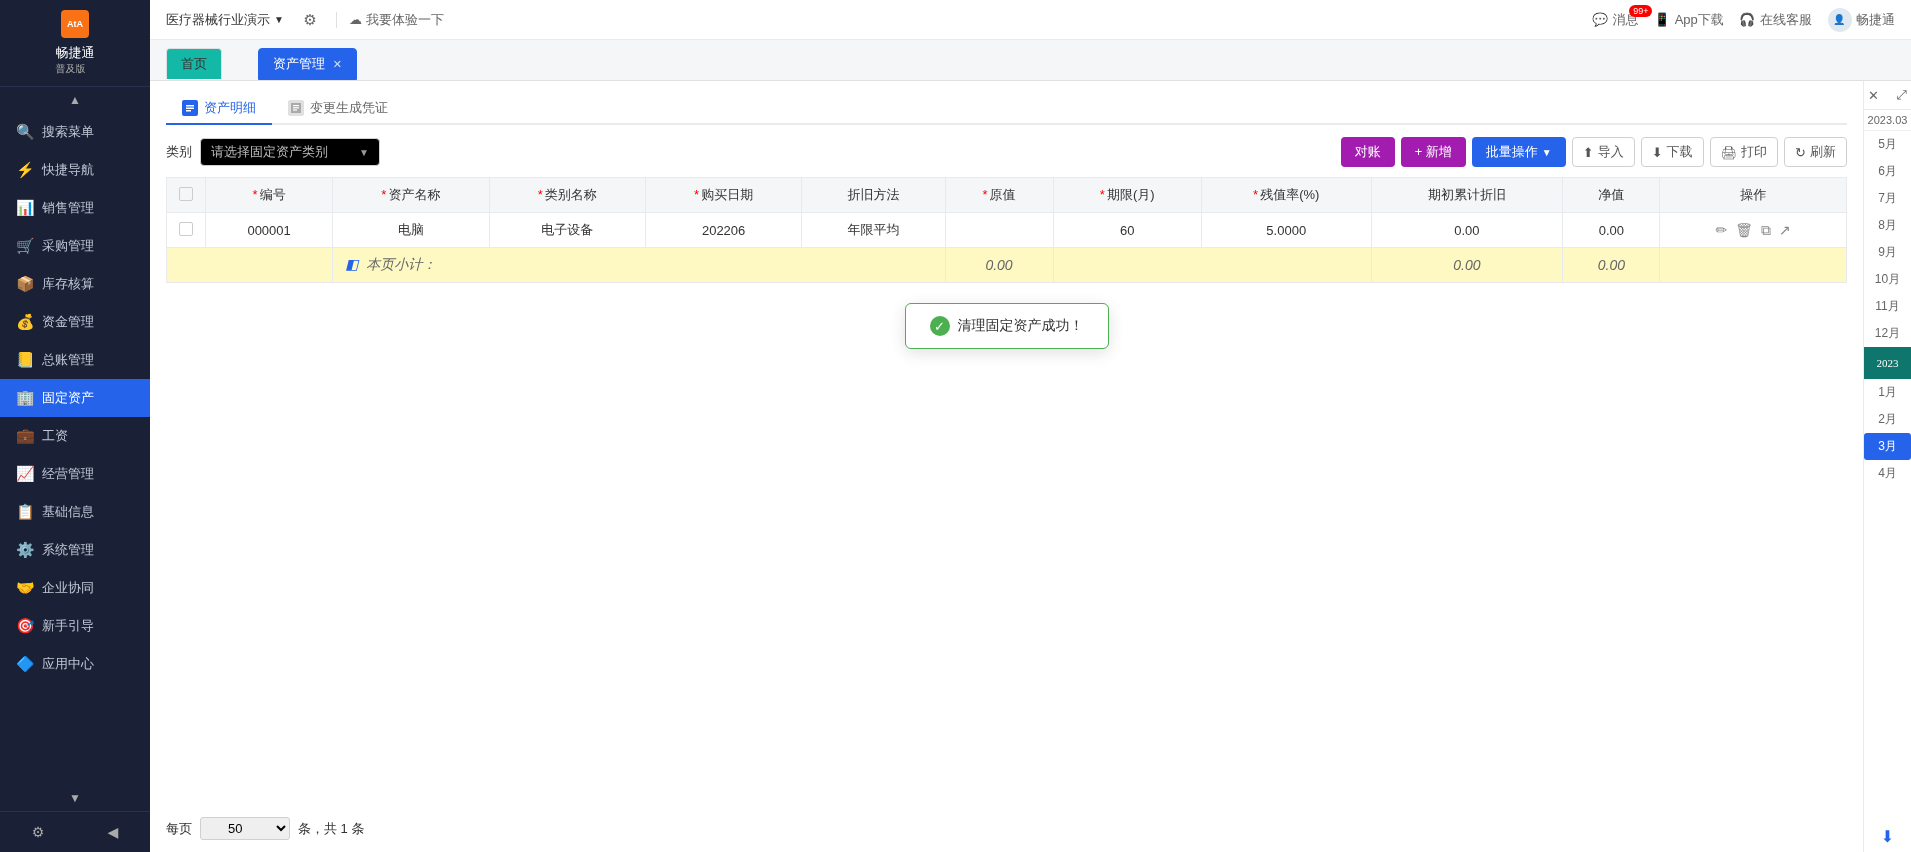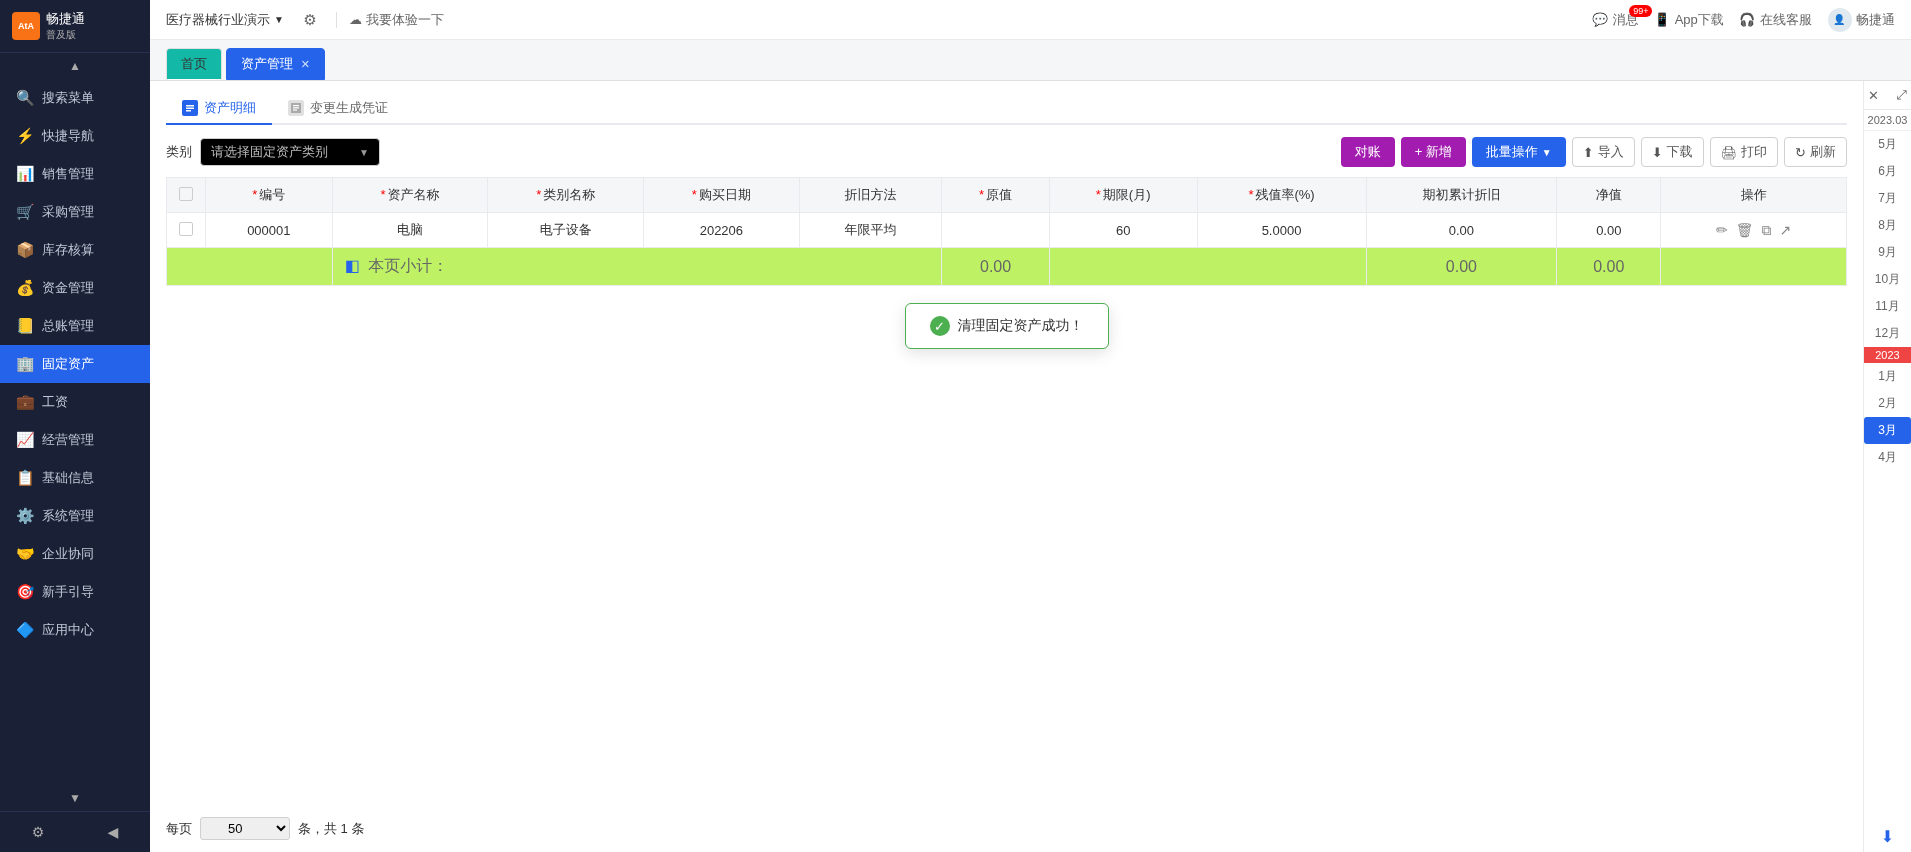--- a/index.html
+++ b/index.html
@@ -15,20 +15,21 @@
       flex-shrink: 0;
     }
     .sidebar-header {
       padding: 10px 12px;
       border-bottom: 1px solid #2a3050;
       display: flex;
       align-items: center;
       gap: 6px;
       color: #fff;
       min-height: 48px;
+      flex-direction: column;
     }
     .sidebar-header .logo-icon {
       width: 28px; height: 28px;
       background: #f97316;
       border-radius: 4px;
       display: flex; align-items: center; justify-content: center;
       color: #fff; font-size: 10px; font-weight: bold;
     }
     .sidebar-scroll { flex: 1; overflow-y: auto; }
     .sidebar-scroll::-webkit-scrollbar { width: 4px; }
@@ -147,20 +148,21 @@
       font-size: 13px;
       color: #666;
       cursor: pointer;
       border-radius: 4px 4px 0 0;
       border: 1px solid transparent;
     }
     .tab-item.active {
       background: #2563eb;
       color: #fff;
       border-color: #2563eb;
+      margin-left: 32px;
     }
     .tab-item.home {
       background: #14b8a6;
       color: #333;
       border-color: #e0e0e0;
       border-bottom-color: #fff;
     }
     .tab-close {
       margin-left: 4px;
       font-size: 11px;
@@ -273,23 +275,24 @@
       white-space: nowrap;
     }
     thead th .required { color: #f00; margin-right: 2px; }
     tbody td {
       padding: 8px 12px;
       border: 1px solid #e8eaed;
       text-align: center;
       color: #333;
     }
     .subtotal-row td {
-      background: #bef264;
+      background: #fef9c3;
       color: #666;
-      font-size: 16px;
+      font-size: 14px;
+      font-style: italic;
     }
 
     
     .checkbox {
       width: 14px; height: 14px;
       border: 1px solid #ccc;
       border-radius: 2px;
       display: inline-block;
       cursor: pointer;
     }
@@ -359,24 +362,25 @@
       color: #666;
       cursor: pointer;
       width: 100%;
     }
     .month-item.active-month {
       background: #2563eb;
       color: #fff;
       border-radius: 3px;
     }
     .month-item.current-year-label {
-      background: #ef4444;
+      background: #0f766e;
       color: #fff;
       font-size: 11px;
-      padding: 2px 4px;
+      padding: 10px 4px;
+      font-family: Liberation Serif, serif;
     }
 
     
     .pagination-bar {
       display: flex;
       align-items: center;
       gap: 8px;
       padding: 8px 0 0;
       font-size: 13px;
       color: #333;

